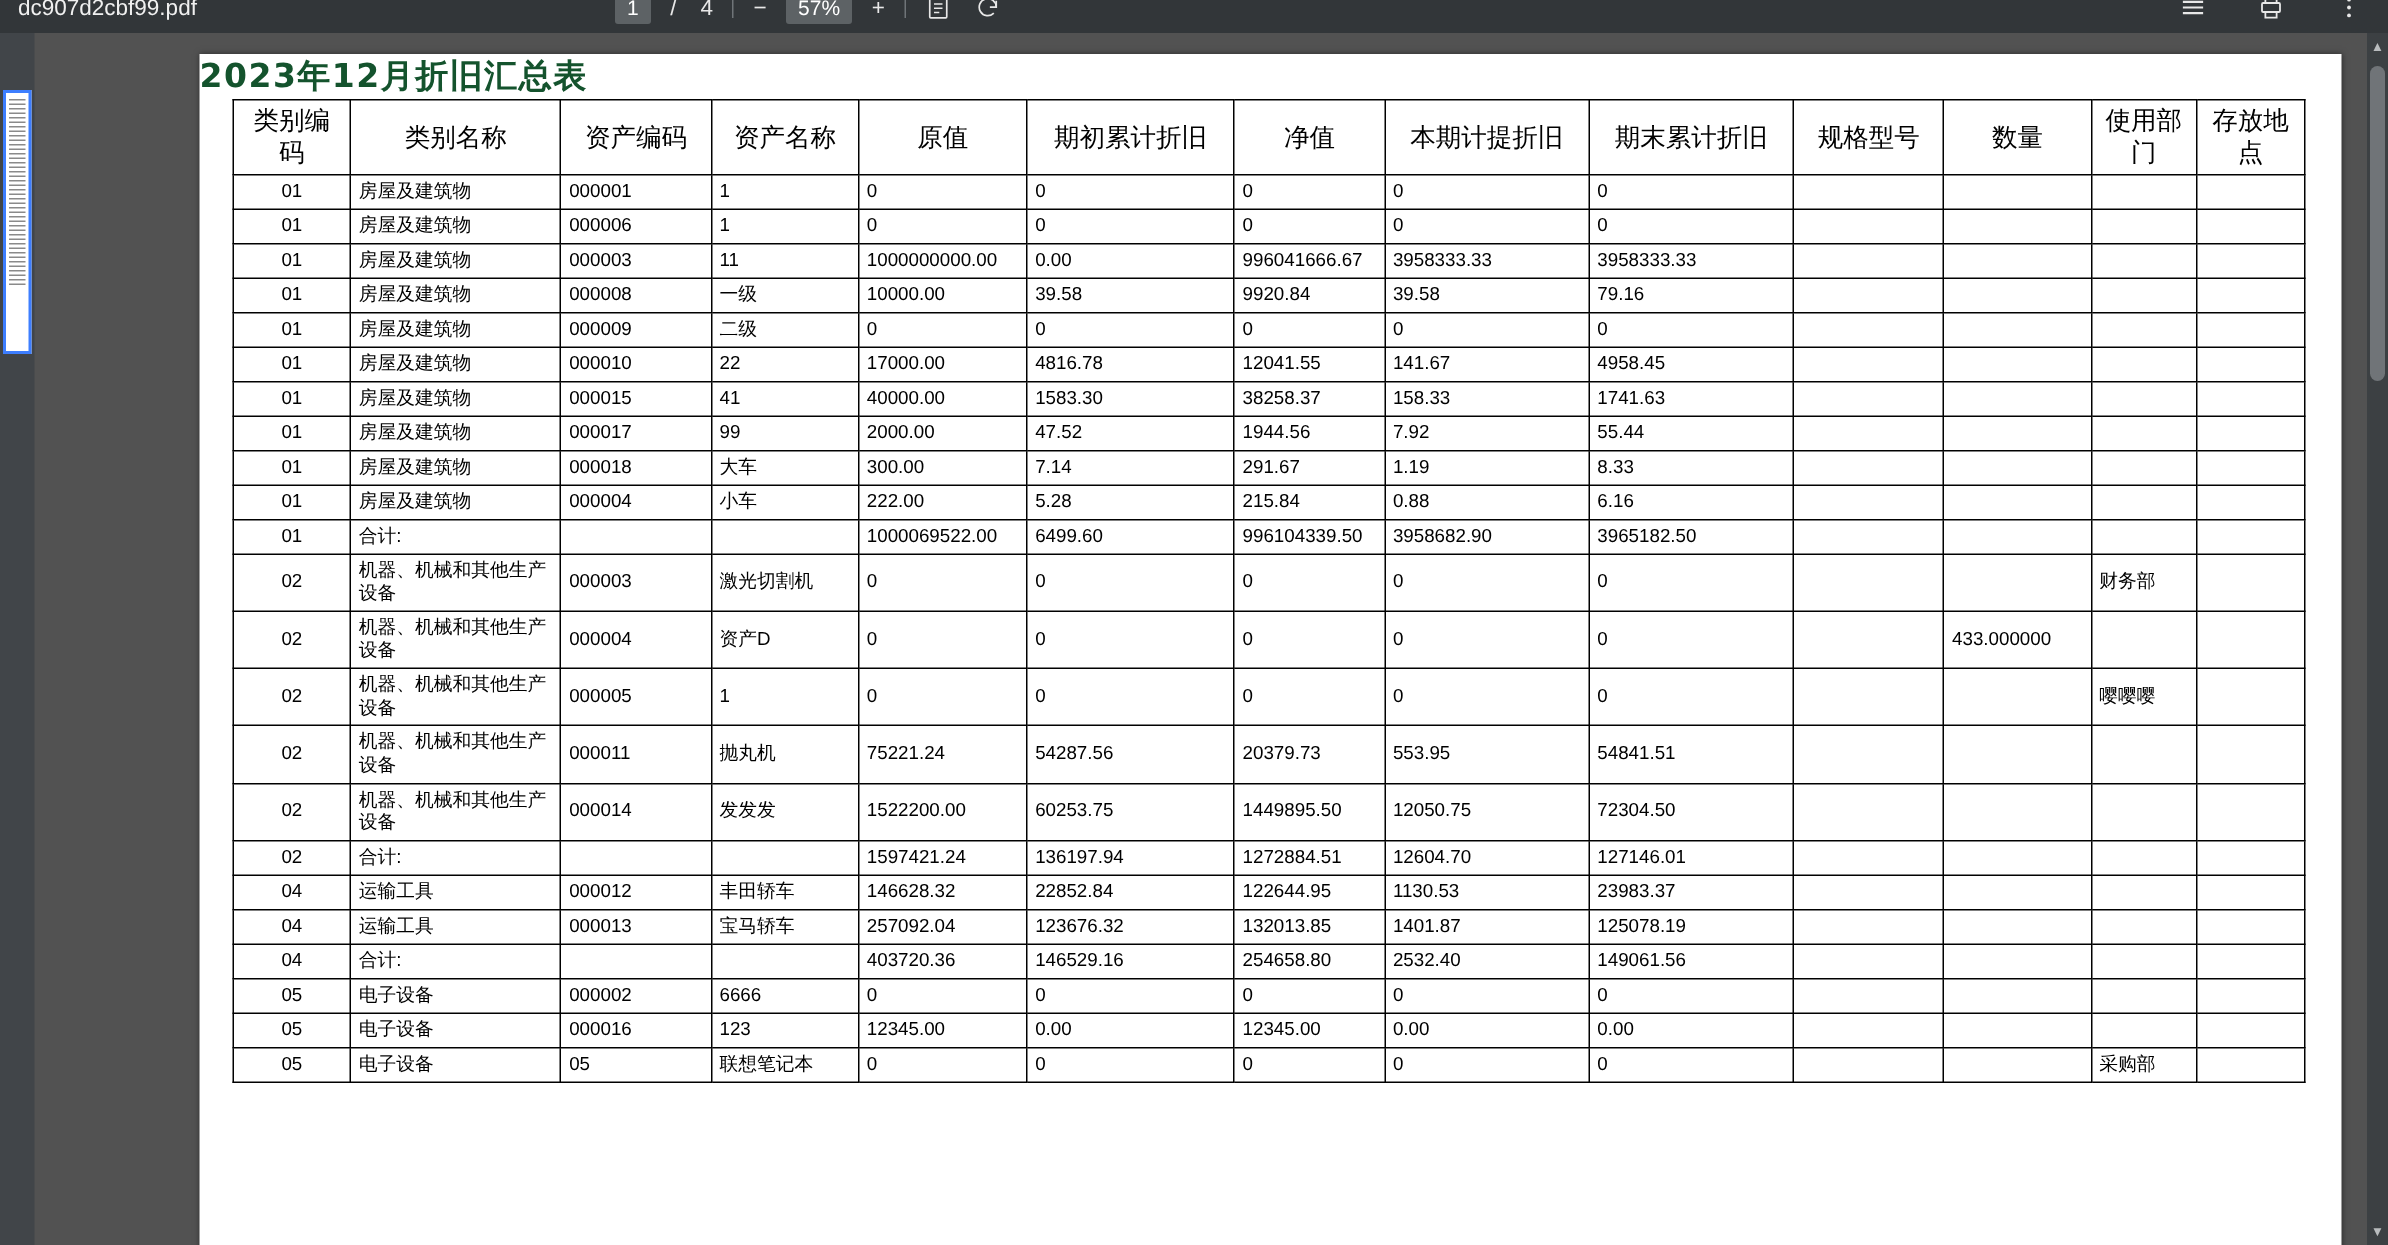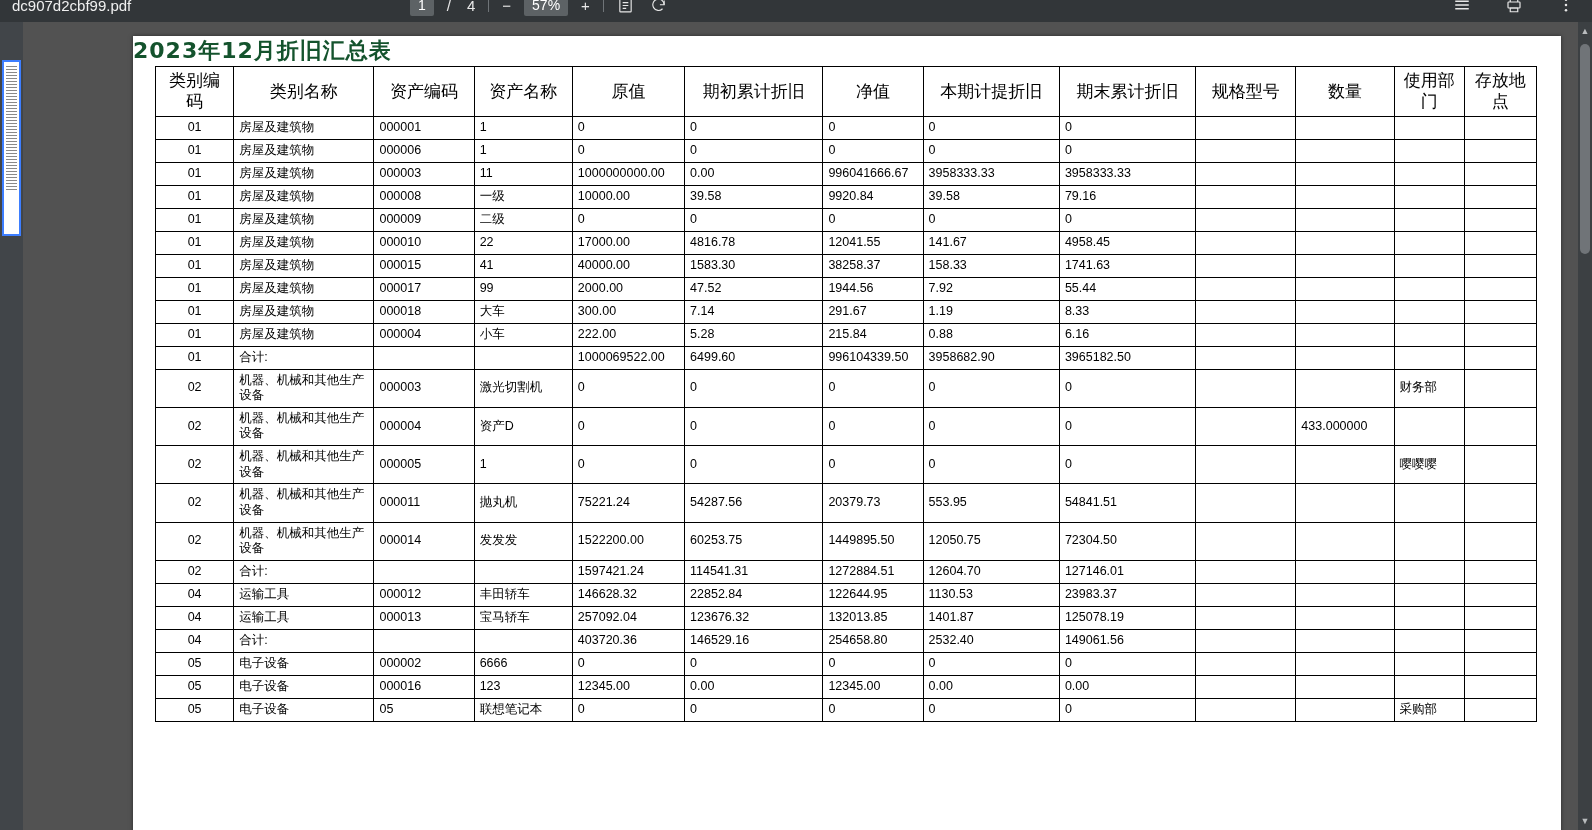--- a/index.html
+++ b/index.html
@@ -600,21 +600,21 @@
               <td class="l"></td>
               <td class="l"></td>
               <td class="l"></td>
             </tr>
             <tr>
               <td class="c">02</td>
               <td class="l">合计:</td>
               <td class="l"></td>
               <td class="l"></td>
               <td class="l">1597421.24</td>
-              <td class="l">114541.31</td>
+              <td class="l">136197.94</td>
               <td class="l">1272884.51</td>
               <td class="l">12604.70</td>
               <td class="l">127146.01</td>
               <td class="l"></td>
               <td class="l"></td>
               <td class="l"></td>
               <td class="l"></td>
             </tr>
             <tr>
               <td class="c">04</td>

